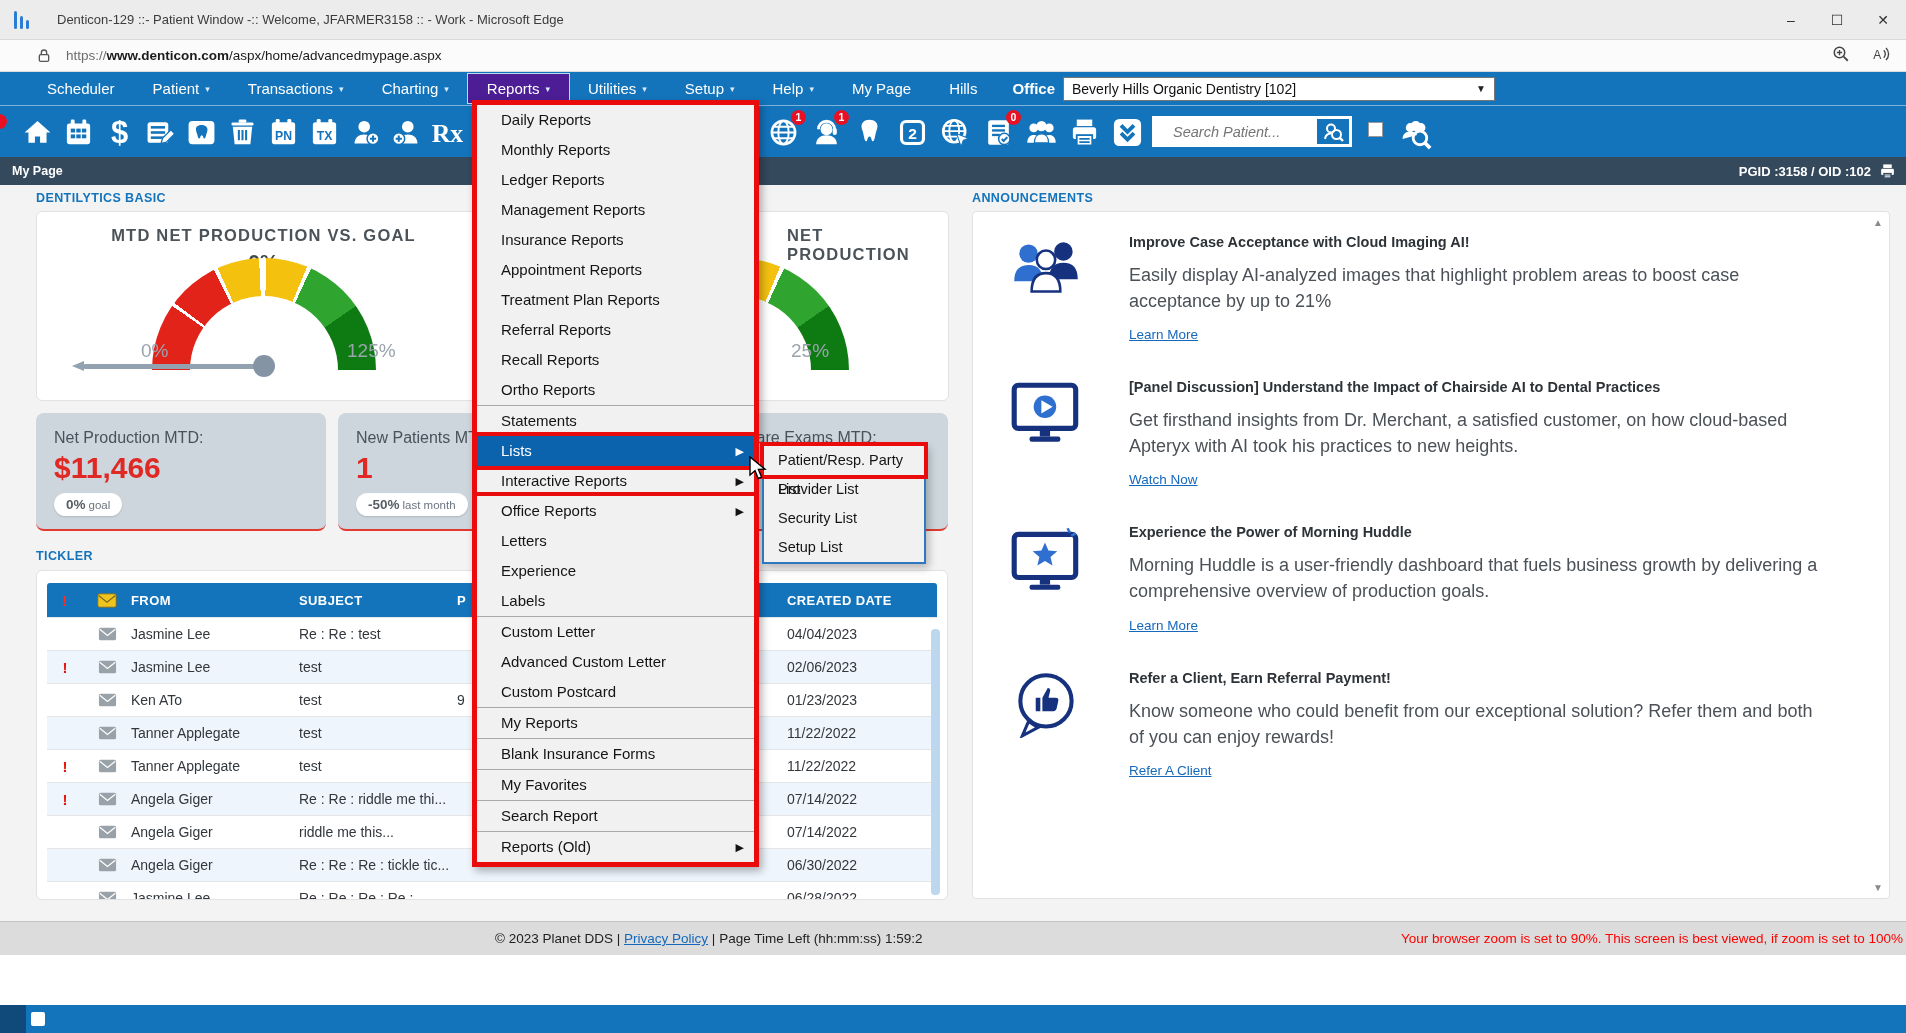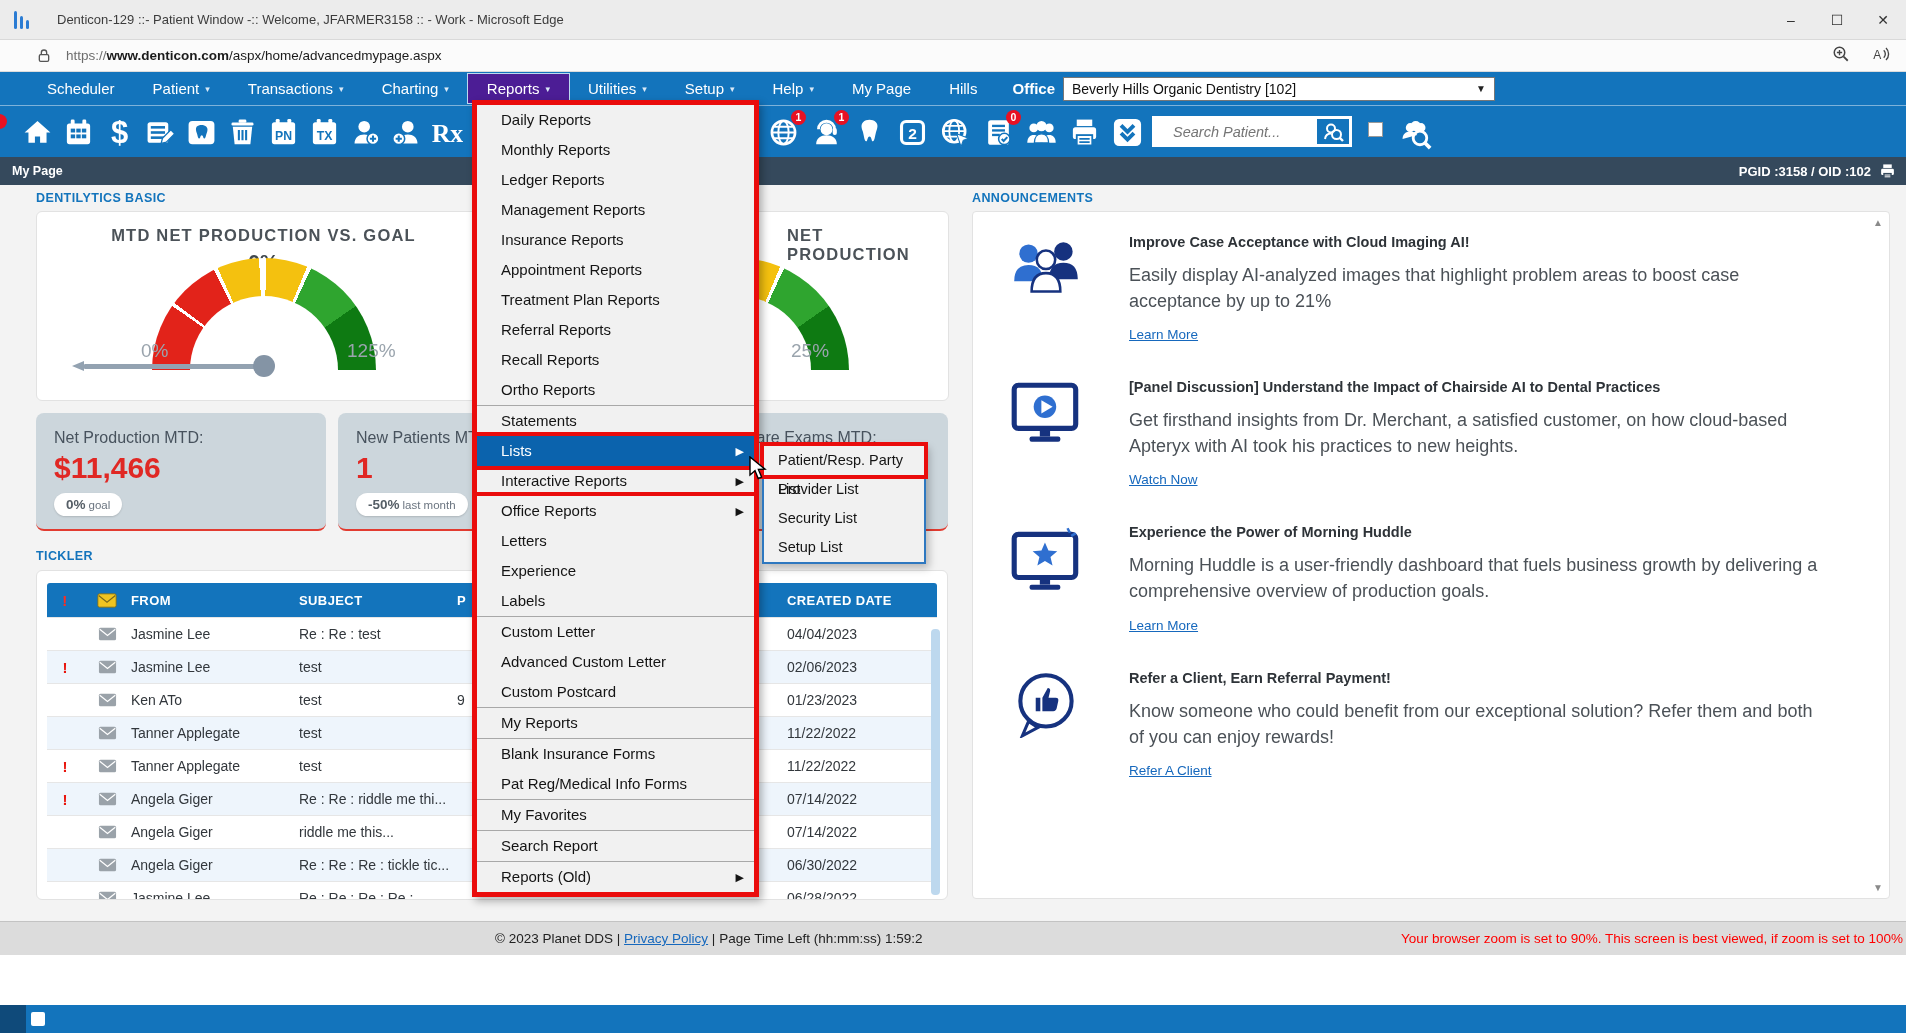--- a/index.html
+++ b/index.html
@@ -737,21 +737,20 @@
       <div class="mi"><span>Experience</span></div>
       <div class="mi"><span>Labels</span></div>
       <div class="msep"></div>
       <div class="mi"><span>Custom Letter</span></div>
       <div class="mi"><span>Advanced Custom Letter</span></div>
       <div class="mi"><span>Custom Postcard</span></div>
       <div class="msep"></div>
       <div class="mi"><span>My Reports</span></div>
       <div class="msep"></div>
       <div class="mi"><span>Blank Insurance Forms</span></div>
-      <div class="mi"><span>Pat Reg/Medical Info Forms</span></div>
       <div class="msep"></div>
       <div class="mi"><span>My Favorites</span></div>
       <div class="msep"></div>
       <div class="mi"><span>Search Report</span></div>
       <div class="msep"></div>
       <div class="mi"><span>Reports (Old)</span><span class="arr">▶</span></div>
     </div>
 
   <div class="submenu">
       <div class="smi redbox">Patient/Resp. Party List</div>

